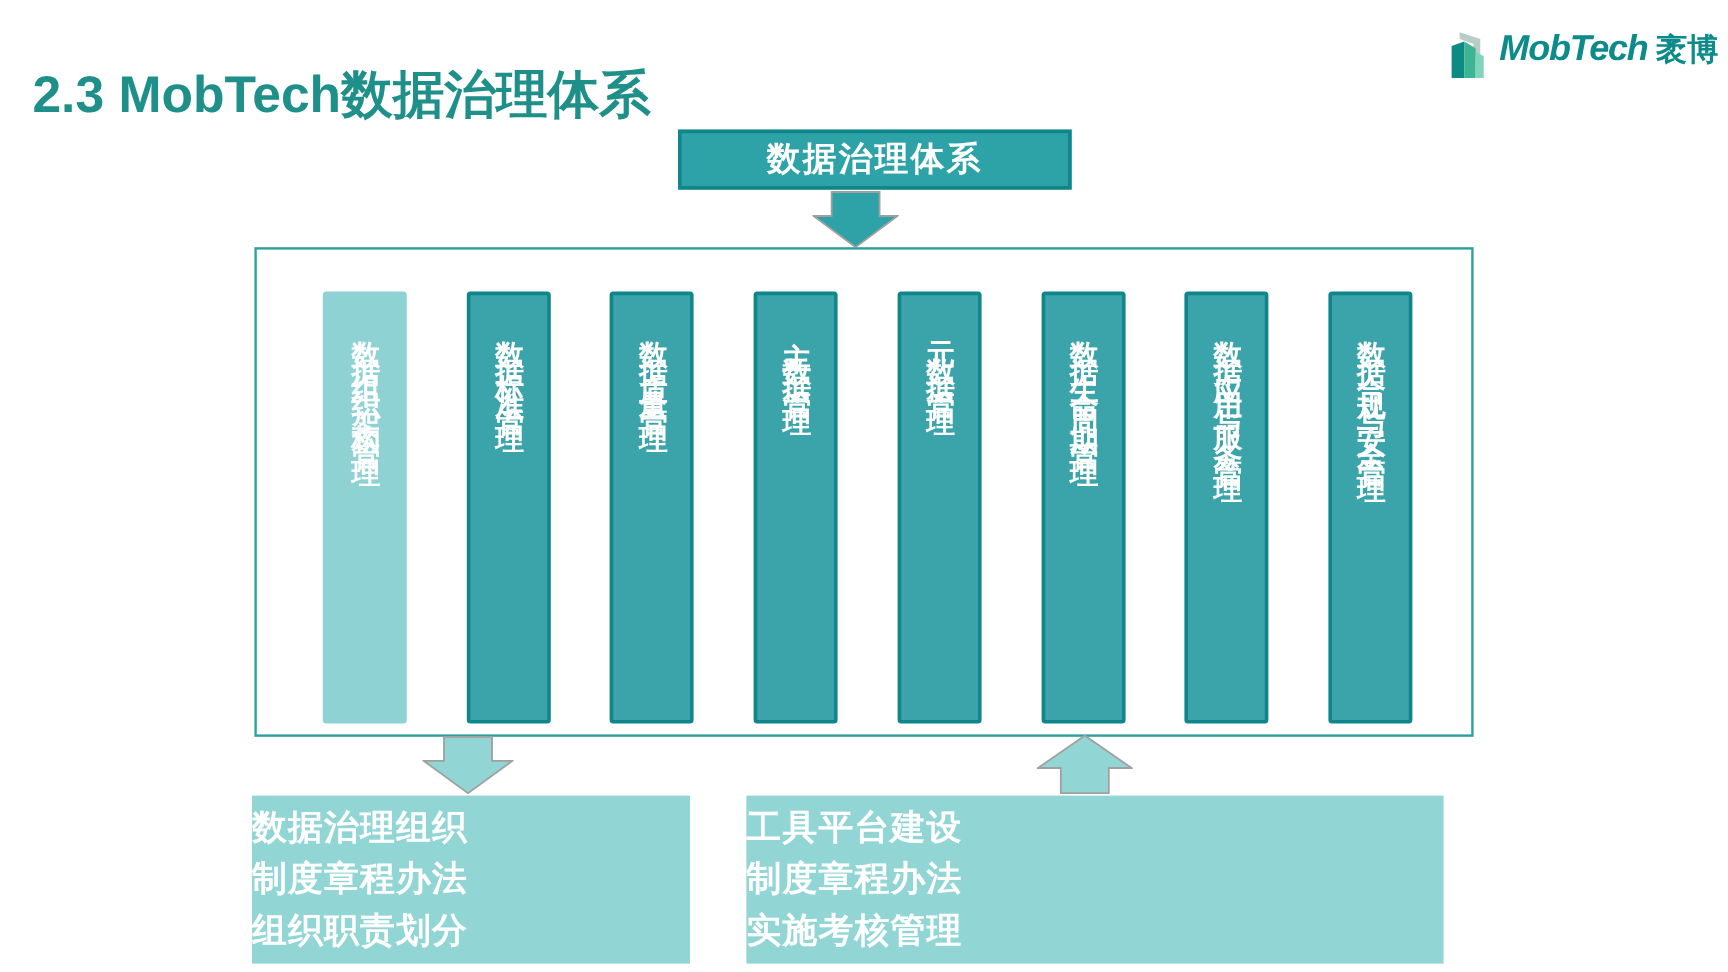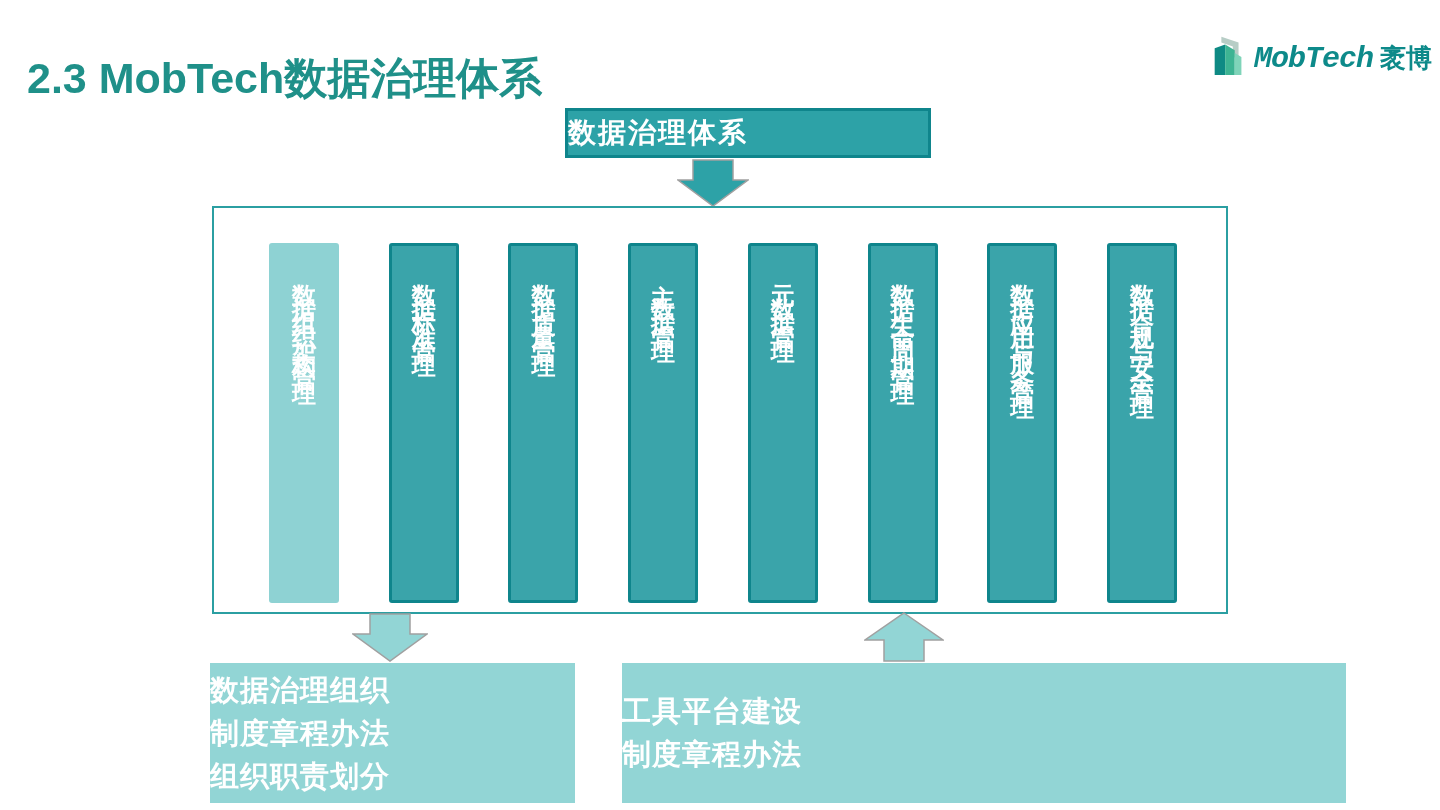--- a/index.html
+++ b/index.html
@@ -23,52 +23,50 @@
     white-space: nowrap;
     margin-left: 13px;
   }
 
   
   .logo {
     position: absolute;
     top: 24px;
     right: 8px;
     display: flex;
-    align-items: flex-end;
-    font-family: Liberation Mono, monospace;
+    align-items: flex-start;
   }
   .logo-icon { width: 42px; height: 42px; margin-right: 4px; }
   .logo-en {
     font-size: 30px;
     font-weight: 800;
     font-style: italic;
     color: var(--logo-teal, #0d8a8a);
     letter-spacing: -1px;
   }
   .logo-cn {
     font-size: 26px;
     font-weight: 800;
     color: var(--logo-teal, #0d8a8a);
     margin-left: 7px;
-    margin-top: 17px;
   }
 
   
   .header-box {
     position: absolute;
     left: 565px;
     top: 108px;
-    width: 366px;
+    width: 328px;
     height: 50px;
     box-sizing: border-box;
     background: var(--accent-teal, #2da2a7);
     border: 3px solid var(--teal-border, #0f858c);
     display: flex;
     align-items: center;
-    justify-content: flex-start;
+    justify-content: center;
     color: #ffffff;
     font-size: 28px;
     font-weight: 800;
     letter-spacing: 2px;
   }
 
   .arrow-svg { position: absolute; }
   #arrow-top    { left: 677px; top: 159px; }
   #arrow-bottom-left { left: 352px; top: 613px; }
   #arrow-bottom-right { left: 864px; top: 612px; }
@@ -131,21 +129,21 @@
     flex-direction: column;
     justify-content: center;
     align-items: flex-start;
     color: #ffffff;
     font-size: 29px;
     font-weight: 800;
     line-height: 43px;
     letter-spacing: 1px;
   }
   #bottom-left-box  { left: 210px; width: 365px; }
-  #bottom-right-box { left: 622px; width: 724px; box-sizing: border-box; padding-right: 138px; }
+  #bottom-right-box { left: 622px; width: 581px; box-sizing: border-box; padding-right: 138px; }
 </style>
 </head>
 <body>
 
 <div id="slide">
 
   <div class="slide-title">2.3 MobTech数据治理体系</div>
 
   <div class="logo">
     <svg class="logo-icon" viewBox="0 0 42 44">
@@ -205,15 +203,16 @@
 
   <div id="bottom-left-box" class="bottom-box">
     <div>数据治理组织</div>
     <div>制度章程办法</div>
     <div>组织职责划分</div>
   </div>
 
   <div id="bottom-right-box" class="bottom-box">
     <div>工具平台建设</div>
     <div>制度章程办法</div>
+    <div>实施考核管理</div>
   </div>
 
 </div>
 
 </body></html>

